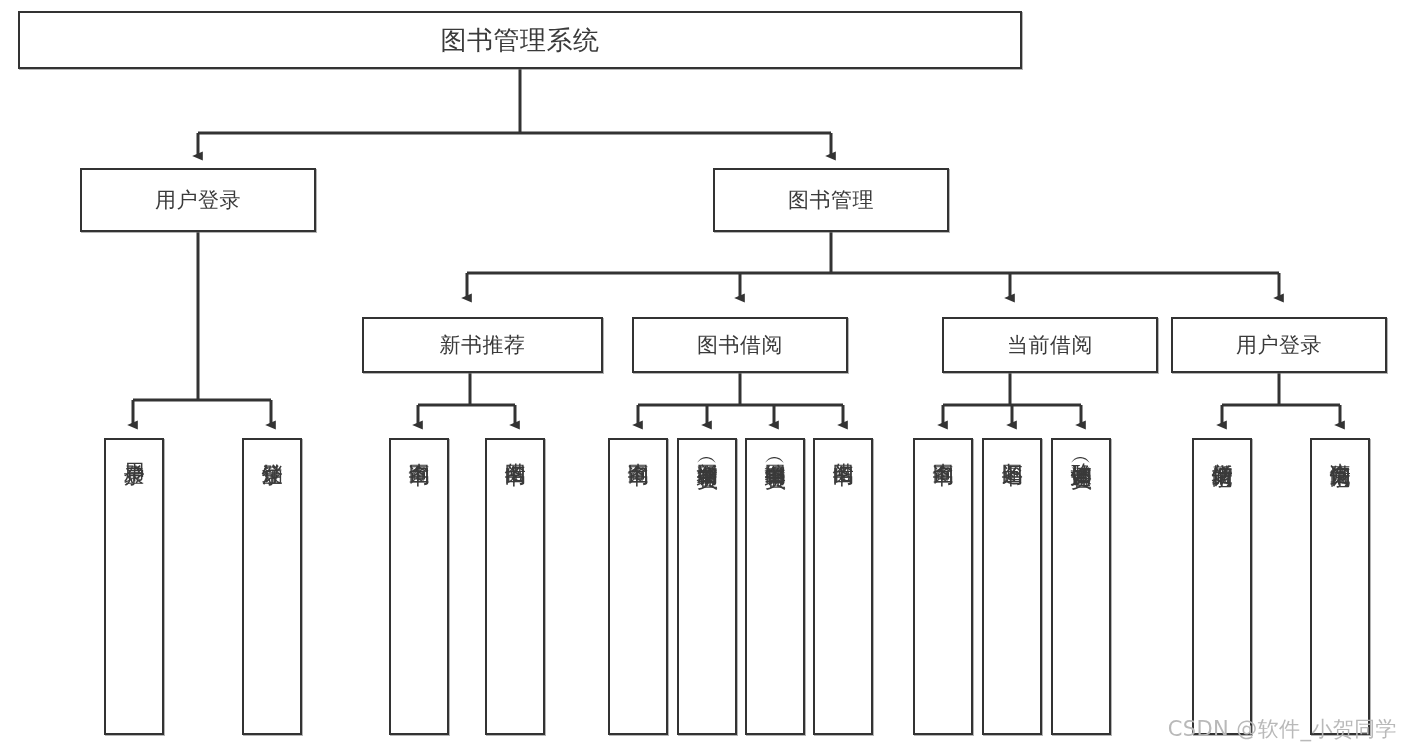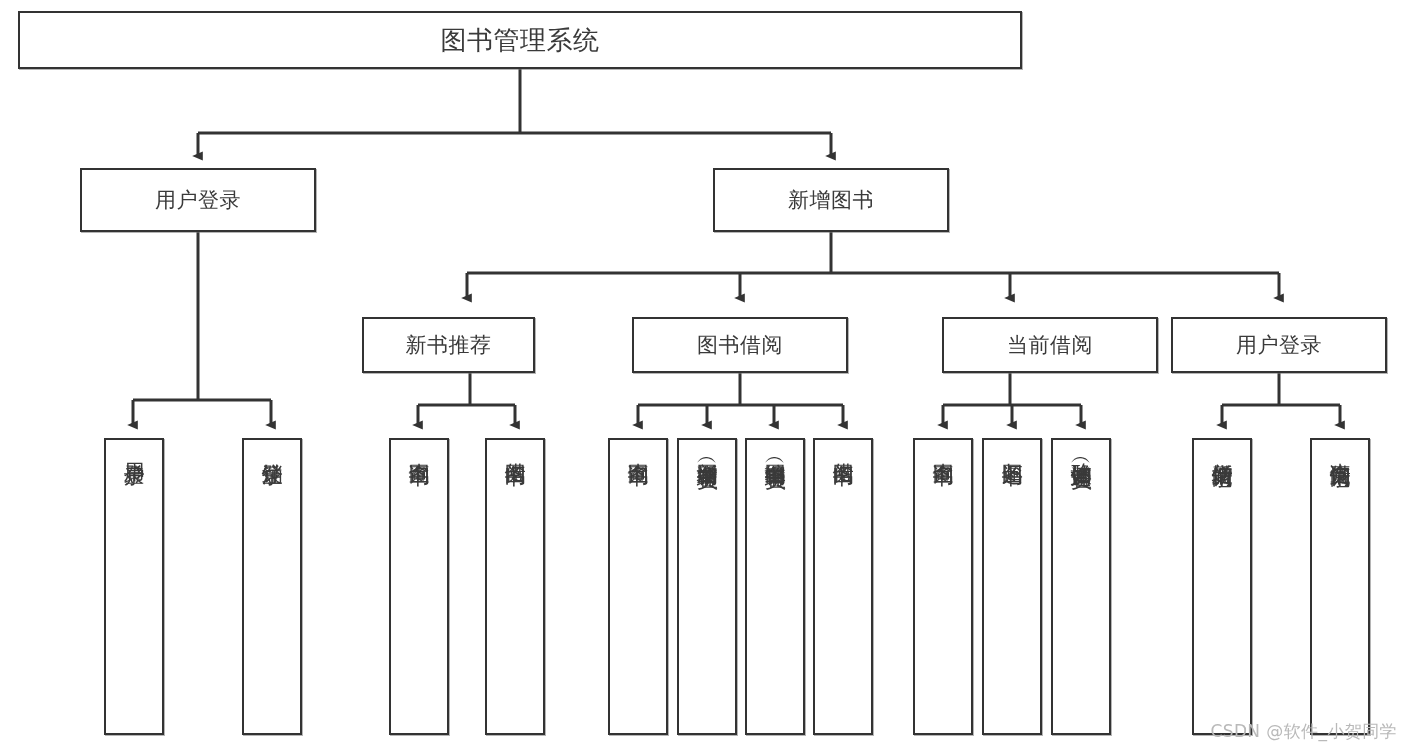--- a/index.html
+++ b/index.html
@@ -62,21 +62,21 @@
     text-orientation: upright;
     font-size: 21px;
     line-height: 1.06;
     letter-spacing: 1px;
     white-space: nowrap;
   }
   .watermark {
     position: absolute;
     right: 8px;
     bottom: 4px;
-    font-size: 17px;
+    font-size: 21px;
     color: #b9b9b9;
     white-space: nowrap;
     letter-spacing: 0.4px;
   }
 </style>
 </head>
 <body>
 
 <div id="canvas">
 
@@ -131,24 +131,24 @@
   </svg>
 
   <div class="node h root" style="left:18px; top:11px; width:1004px; height:58px;">
     <span class="lbl">图书管理系统</span>
   </div>
 
   <div class="node h" style="left:80px; top:168px; width:236px; height:64px;">
     <span class="lbl">用户登录</span>
   </div>
   <div class="node h" style="left:713px; top:168px; width:236px; height:64px;">
-    <span class="lbl">新增图书</span>
-  </div>
-
-  <div class="node h" style="left:362px; top:317px; width:173px; height:56px;">
+    <span class="lbl">图书管理</span>
+  </div>
+
+  <div class="node h" style="left:362px; top:317px; width:241px; height:56px;">
     <span class="lbl">新书推荐</span>
   </div>
   <div class="node h" style="left:632px; top:317px; width:216px; height:56px;">
     <span class="lbl">图书借阅</span>
   </div>
   <div class="node h" style="left:902px; top:317px; width:216px; height:56px;margin-left:40px;">
     <span class="lbl">当前借阅</span>
   </div>
   <div class="node h" style="left:1171px; top:317px; width:216px; height:56px;">
     <span class="lbl">用户登录</span>

